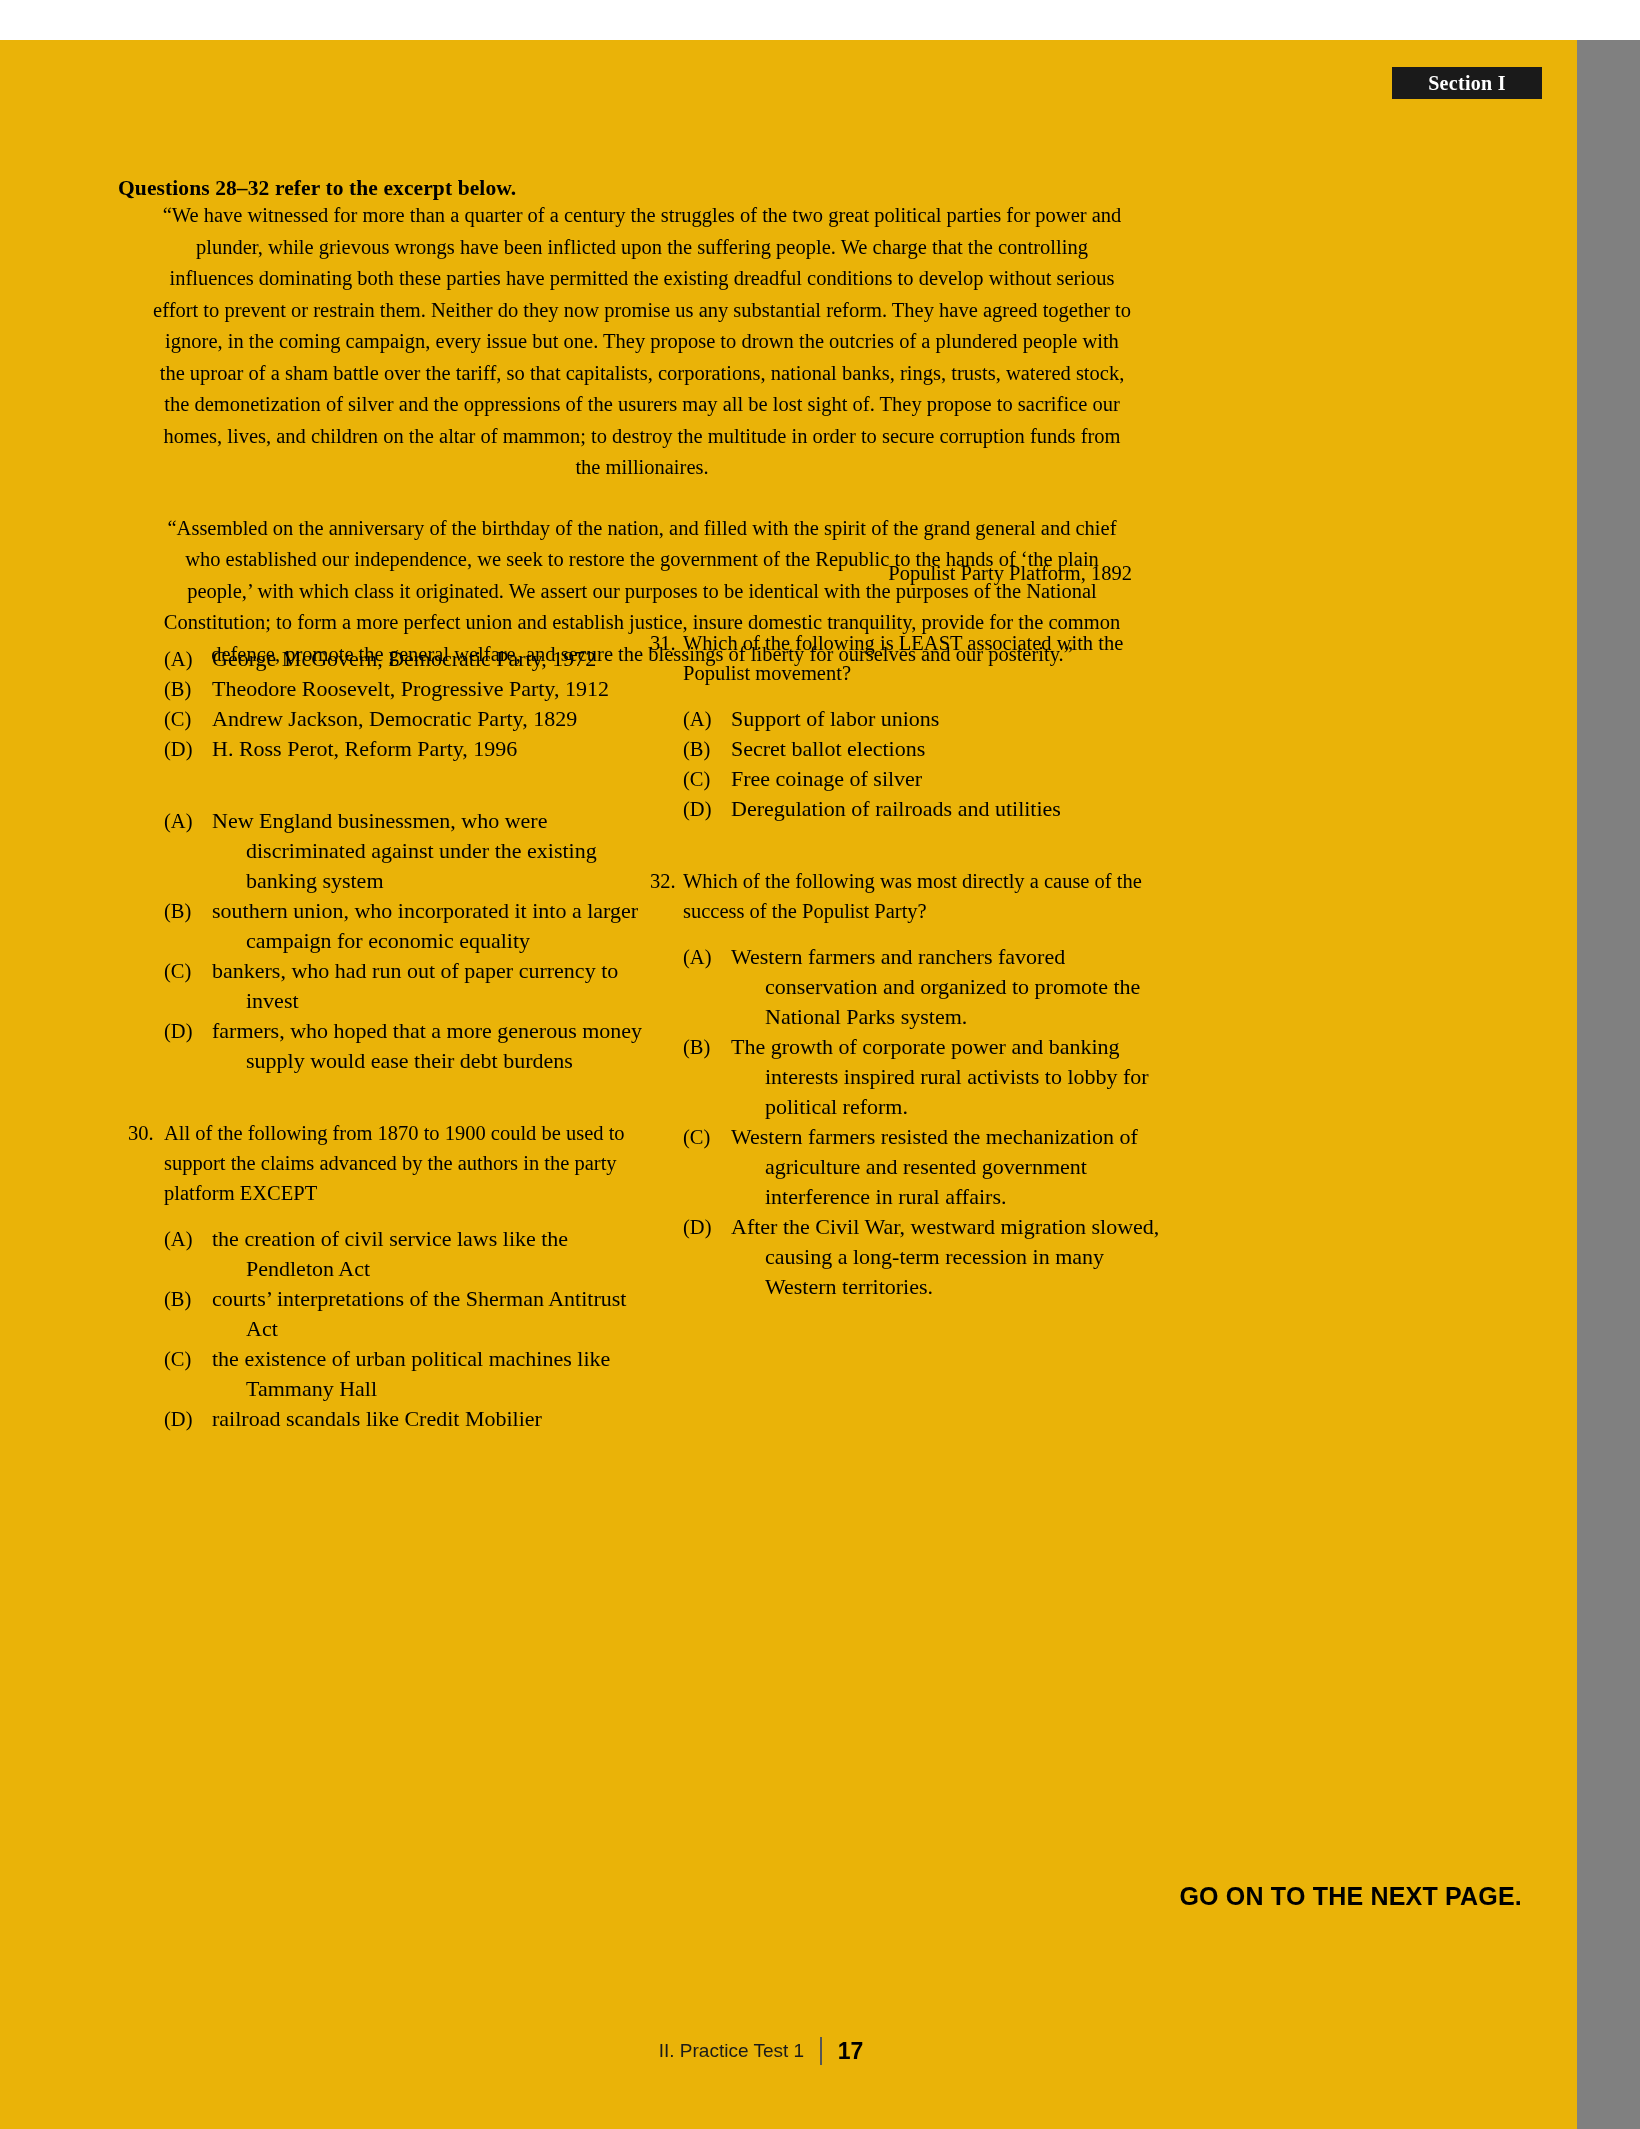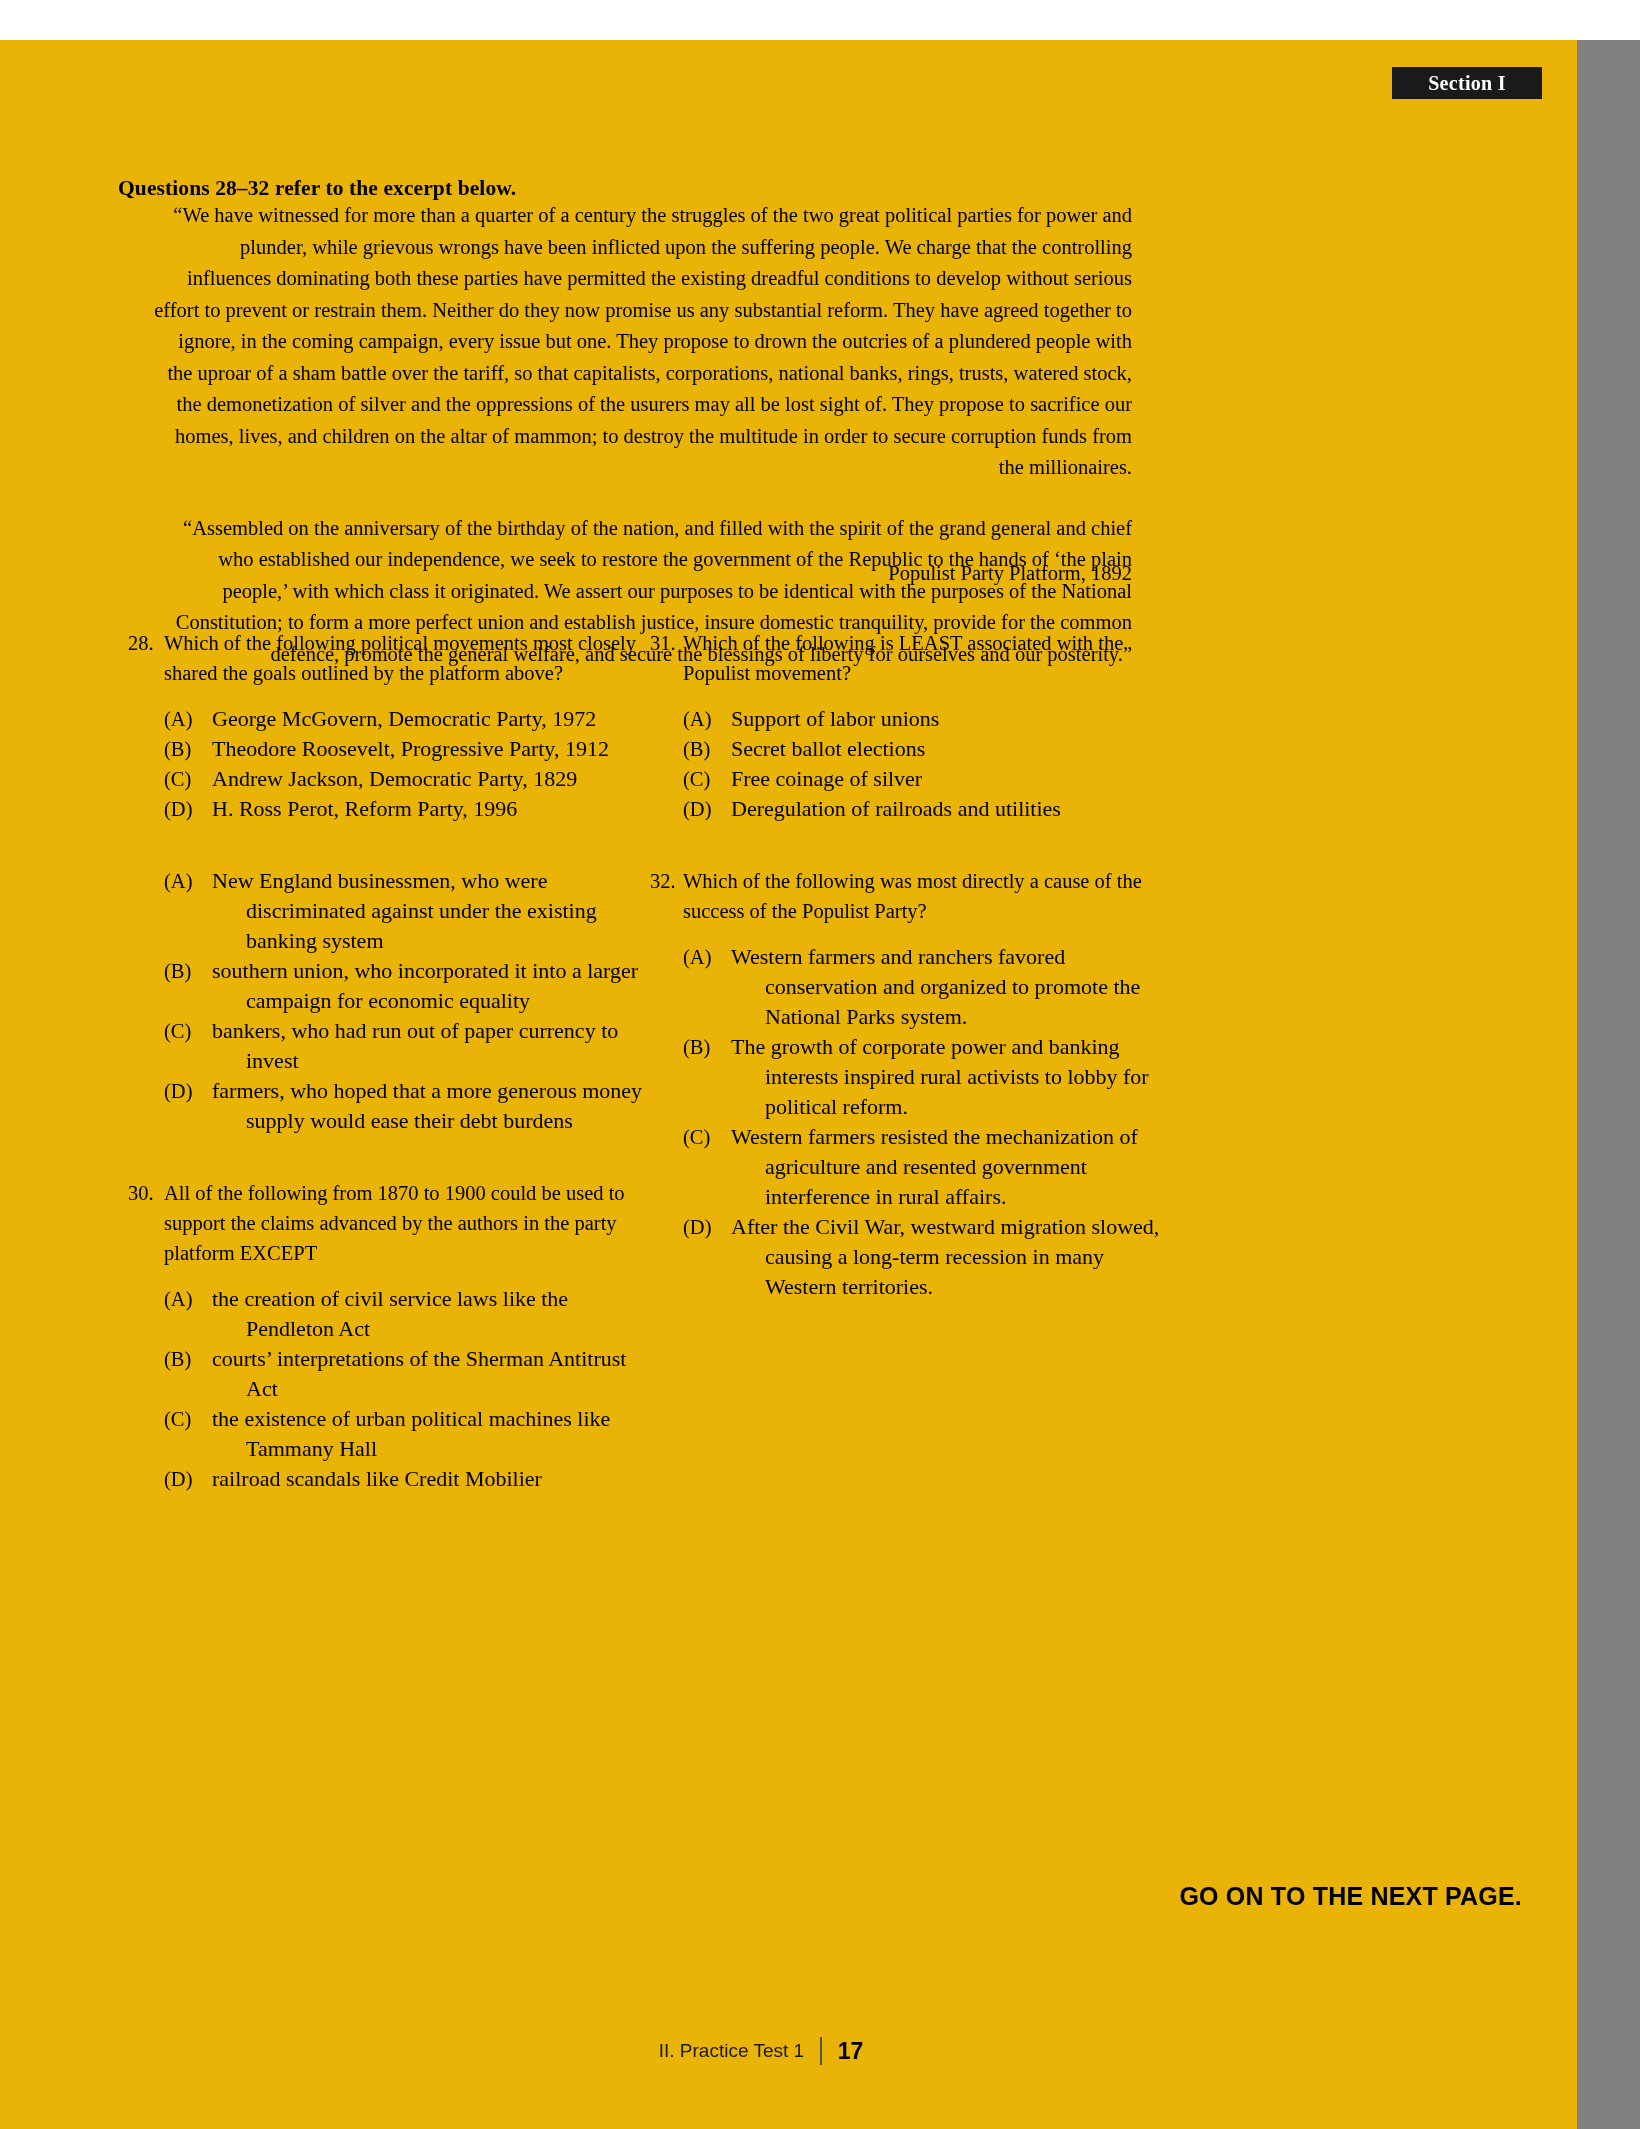--- a/index.html
+++ b/index.html
@@ -71,21 +71,21 @@
     position: absolute;
     left: 152px;
     top: 160px;
     width: 980px;
   }
   #excerpt p {
     margin: 0 0 29px 0;
     font-family: "Liberation Serif", serif;
     font-size: 20.5px;
     line-height: 31.5px;
-    text-align: right;
+    text-align: center;
   }
   #attribution {
     position: absolute;
     left: 152px;
     top: 518px;
     width: 980px;
     text-align: right;
     font-family: "Liberation Serif", serif;
     font-size: 20.5px;
     line-height: 31.5px;
@@ -217,24 +217,20 @@
       <p>“Assembled on the anniversary of the birthday of the nation, and filled with the spirit of the grand general and chief who established our independence, we seek to restore the government of the Republic to the hands of ‘the plain people,’ with which class it originated. We assert our purposes to be identical with the purposes of the National Constitution; to form a more perfect union and establish justice, insure domestic tranquility, provide for the common defence, promote the general welfare, and secure the blessings of liberty for ourselves and our posterity.”</p>
     </div>
 
     <div id="attribution">Populist Party Platform, 1892</div>
 
     <div id="cols">
 
       <div class="col" id="col-left">
 
         <div class="question" style="margin-bottom:42px;">
-          <div class="q-stem">
-            <span class="q-num">28.</span>
-            <span class="q-text">Which of the following political movements most closely shared the goals outlined by the platform above?</span>
-          </div>
           <div class="choices">
             <div class="choice">
               <span class="choice-letter">(A)</span>
               <span class="choice-text">George McGovern, Democratic Party, 1972</span>
             </div>
             <div class="choice">
               <span class="choice-letter">(B)</span>
               <span class="choice-text">Theodore Roosevelt, Progressive Party, 1912</span>
             </div>
             <div class="choice">

